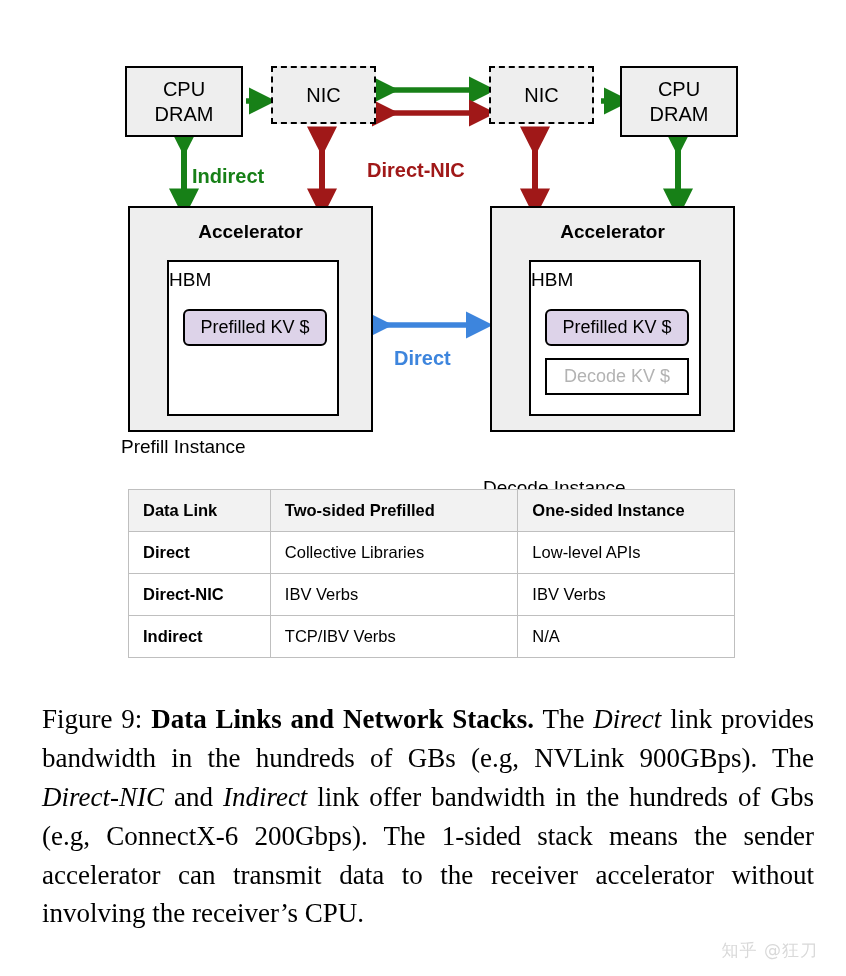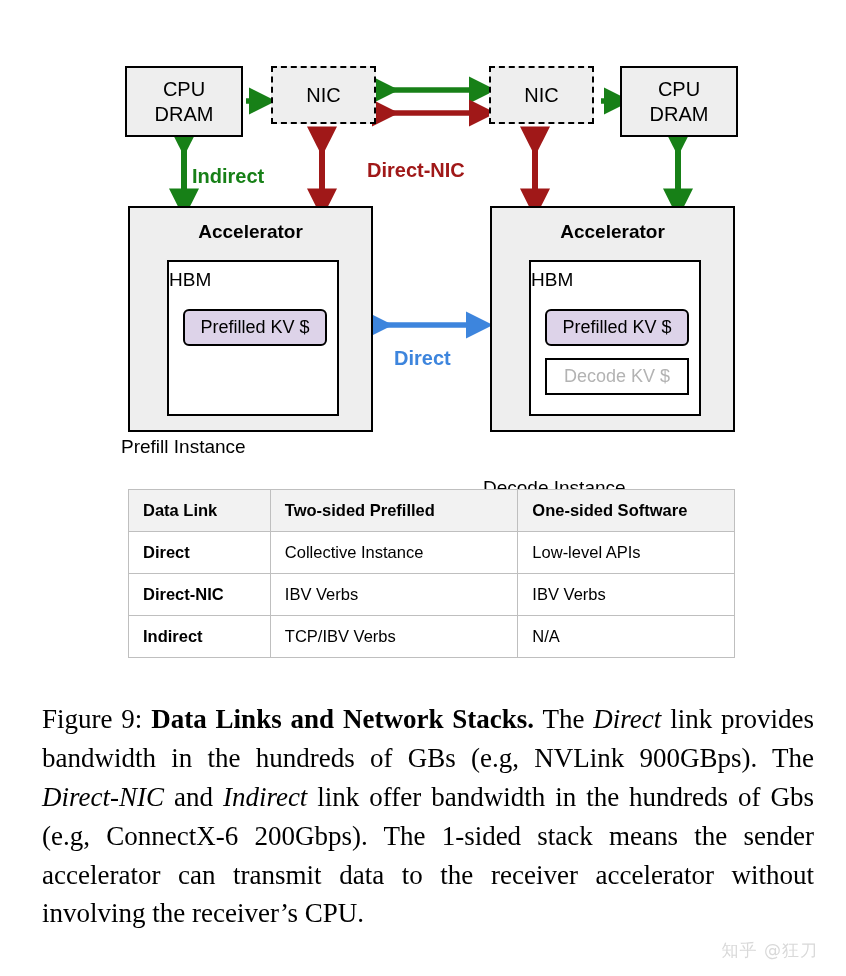--- a/index.html
+++ b/index.html
@@ -294,27 +294,27 @@
 <table id="link-table">
   <colgroup>
     <col class="c1">
       <col class="c2">
       <col class="c3">
   </colgroup>
   <thead>
     <tr>
       <th>Data Link</th>
       <th>Two-sided Prefilled</th>
-      <th>One-sided Software</th>
+      <th>One-sided Instance</th>
     </tr>
   </thead>
   <tbody>
     <tr>
       <td>Direct</td>
-      <td>Collective Instance</td>
+      <td>Collective Libraries</td>
       <td>Low-level APIs</td>
     </tr>
     <tr>
       <td>Direct-NIC</td>
       <td>IBV Verbs</td>
       <td>IBV Verbs</td>
     </tr>
     <tr>
       <td>Indirect</td>
       <td>TCP/IBV Verbs</td>

